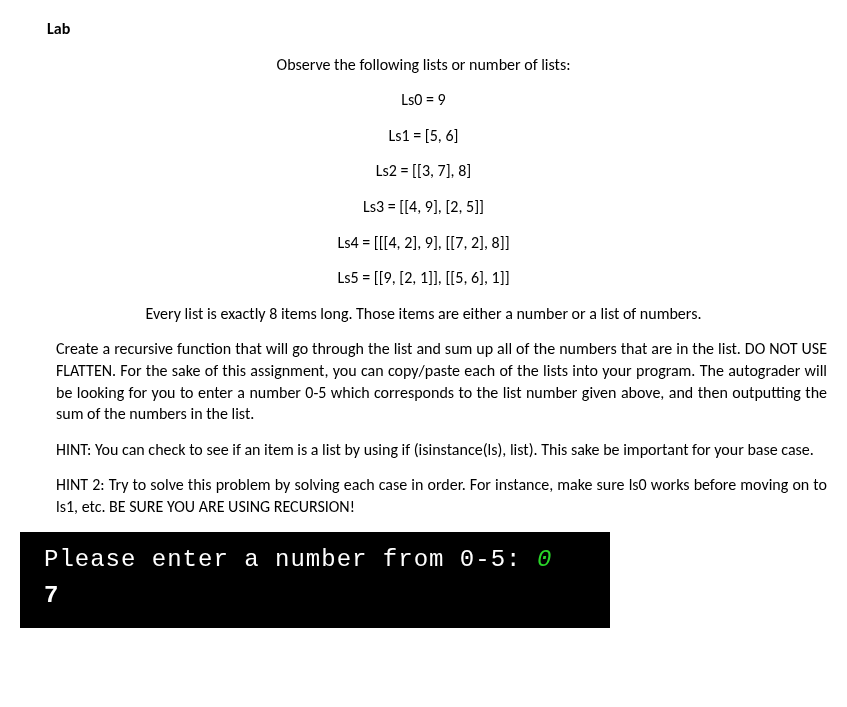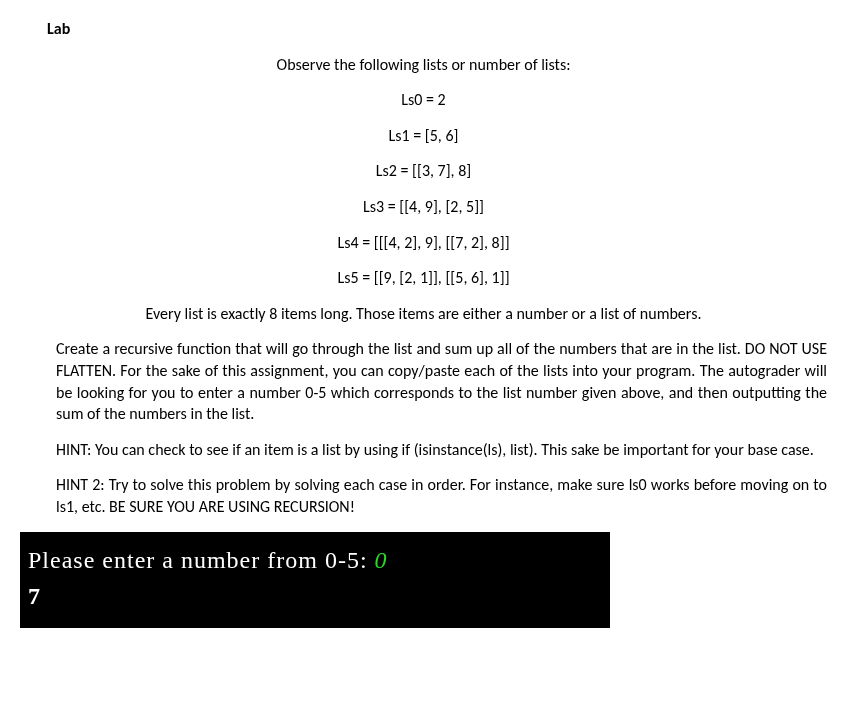--- a/index.html
+++ b/index.html
@@ -22,23 +22,23 @@
       margin-bottom: 14px;
       text-align: center;
     }
     .justify {
       text-align: justify;
       margin-left: 36px;
     }
     .terminal {
       background: #000;
       color: #fff;
-      font-family: Liberation Serif, serif;
+      font-family: Liberation Mono, monospace;
       font-size: 24px;
-      padding: 10px 8px 14px 8px;
+      padding: 10px 8px 14px 24px;
       width: 590px;
       box-sizing: border-box;
       line-height: 1.5;
       letter-spacing: 1px;
     }
     .terminal .prompt-line {
       display: block;
     }
     .terminal .user-input {
       color: #29d629;
@@ -50,21 +50,21 @@
       font-weight: bold;
     }
   </style>
 </head>
 <body>
 
 <div class="heading">Lab</div>
 
 <div class="para">Observe the following lists or number of lists:</div>
 
-<div class="para">Ls0 = 2</div>
+<div class="para">Ls0 = 9</div>
 <div class="para">Ls1 = [5, 6]</div>
 <div class="para">Ls2 = [[3, 7], 8]</div>
 <div class="para">Ls3 = [[4, 9], [2, 5]]</div>
 <div class="para">Ls4 = [[[4, 2], 9], [[7, 2], 8]]</div>
 <div class="para">Ls5 = [[9, [2, 1]], [[5, 6], 1]]</div>
 
 <div class="para">Every list is exactly 8 items long.  Those items are either a number or a list of numbers.</div>
 
 <div class="para justify">Create a recursive function that will go through the list and sum up all of the numbers that are in the list. DO NOT USE FLATTEN.  For the sake of this assignment, you can copy/paste each of the lists into your program.  The autograder will be looking for you to enter a number 0-5 which corresponds to the list number given above, and then outputting the sum of the numbers in the list.</div>
 

